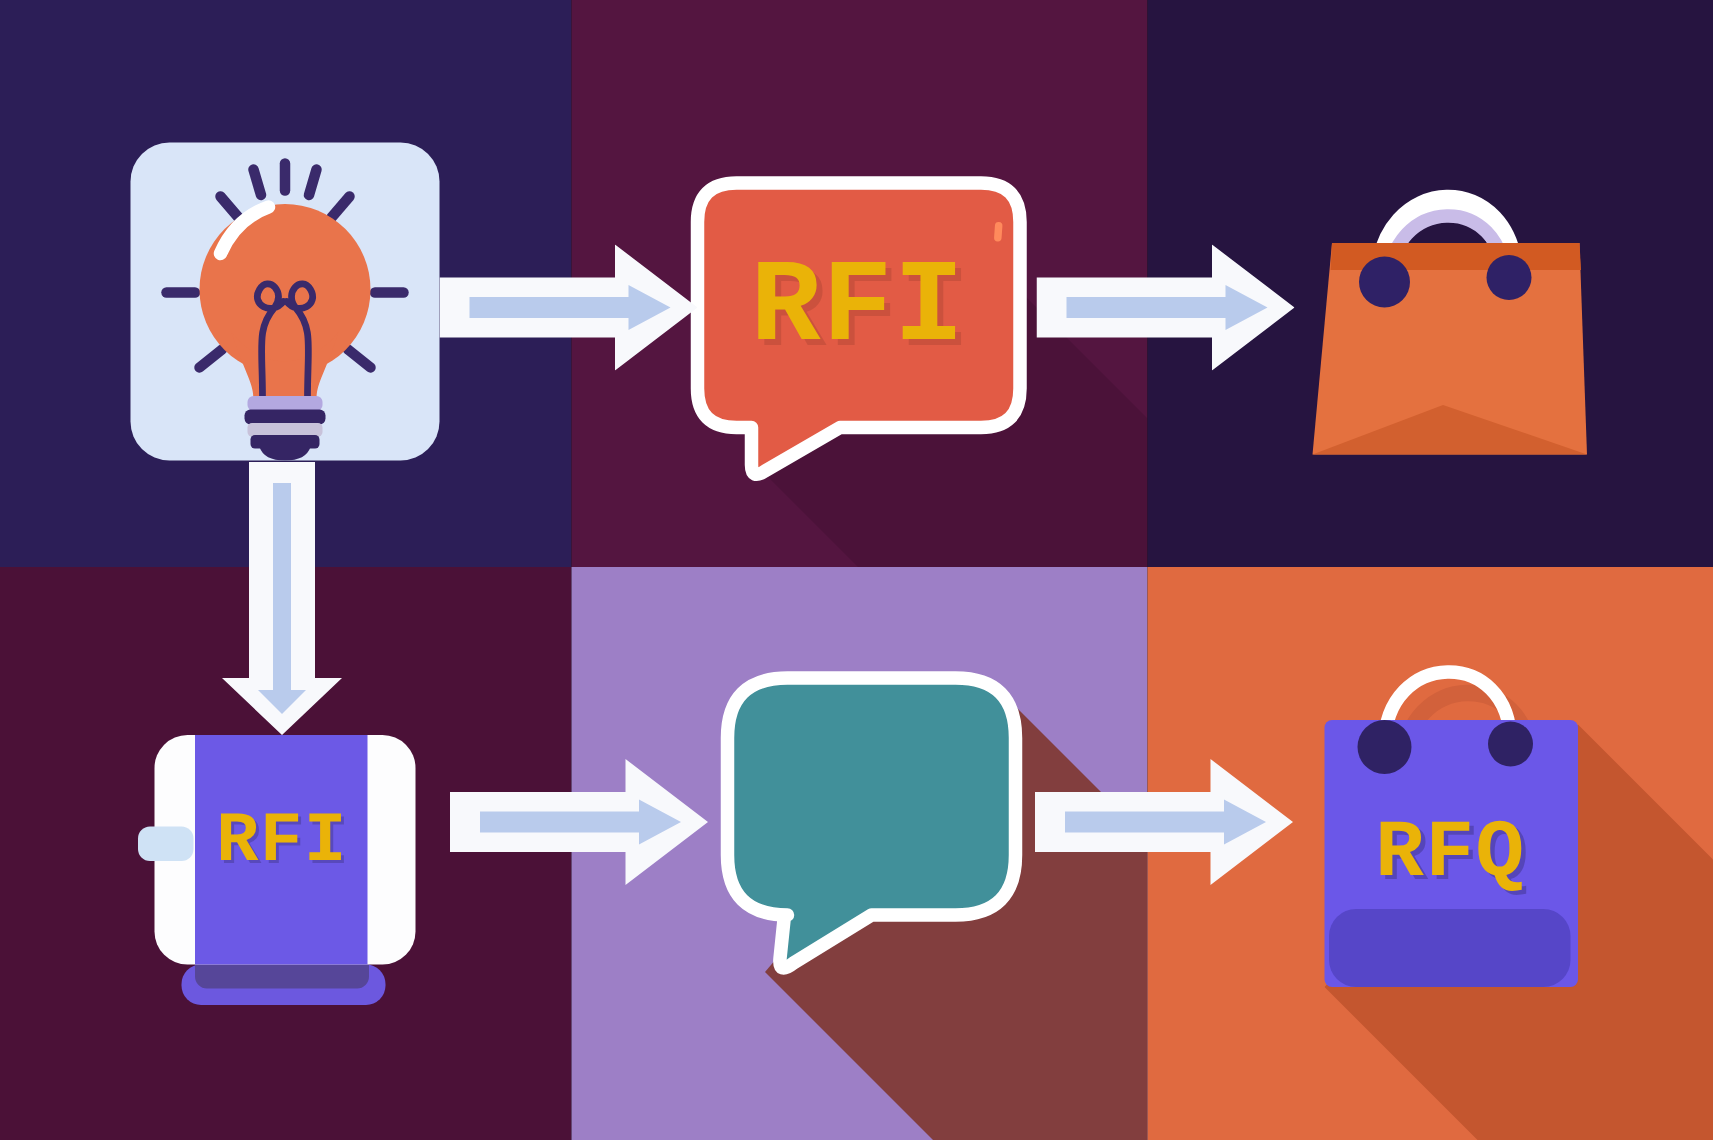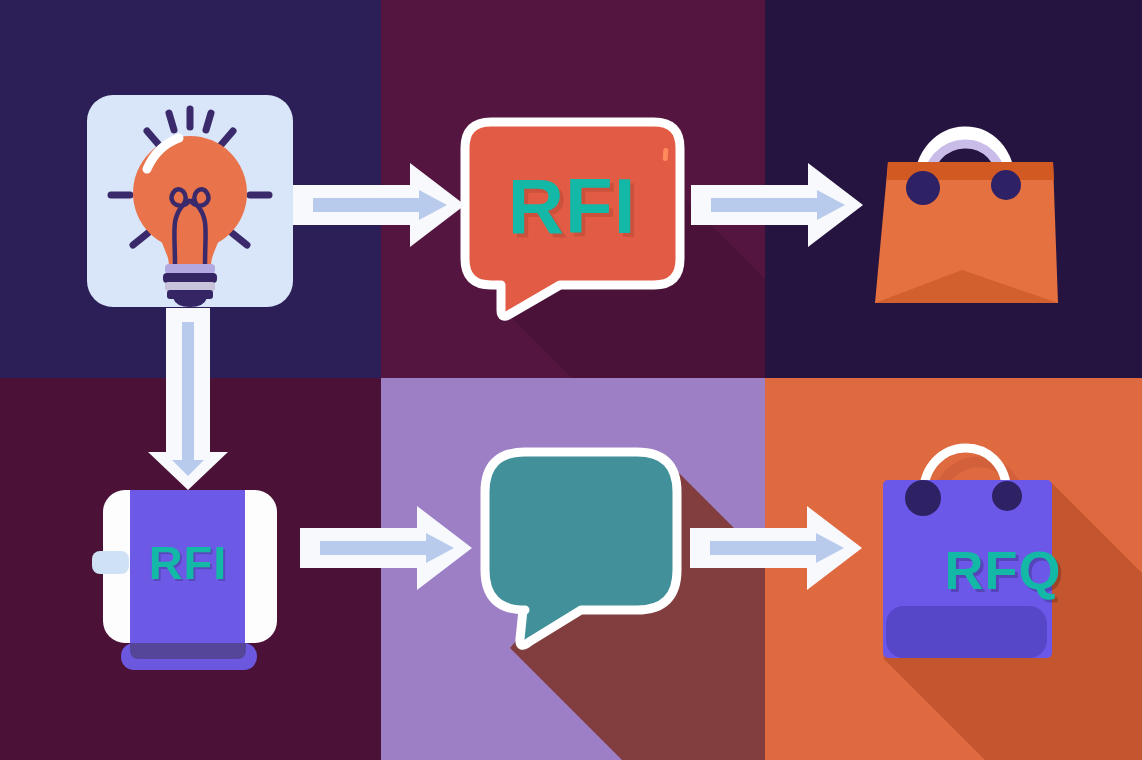--- a/index.html
+++ b/index.html
@@ -2,28 +2,28 @@
 <html><head>
 <meta charset="utf-8">
 <style>
   html,body{margin:0;padding:0;background:#111;}
   #canvas{position:relative;width:1142px;height:760px;overflow:hidden;
           font-family:"Liberation Sans",sans-serif;}
   .tile{position:absolute;overflow:hidden;}
   .shadow-poly{position:absolute;left:0;top:0;width:100%;height:100%;}
   .abs{position:absolute;}
   .label{position:absolute;transform:translate(-50%,-50%);
-         font-weight:bold;color:#14b8a6;letter-spacing:1px;line-height:1;
-         white-space:nowrap;}
+         font-weight:bold;color:#eab308;letter-spacing:1px;line-height:1;
+         white-space:nowrap;font-family:Liberation Mono, monospace;}
   #rfi-bubble-label{left:572px;top:206px;font-size:78px;
          text-shadow:4px 4px 0 rgba(0,0,0,0.10);}
   #rfp-bubble-label{left:582px;top:531px;font-size:72px;
          text-shadow:4px 4px 0 rgba(0,0,0,0.14);}
   #rfq-bag-label{left:967px;top:570px;font-size:54px;
-         text-shadow:3px 3px 0 rgba(0,0,0,0.20);margin-left:36px;}
+         text-shadow:3px 3px 0 rgba(0,0,0,0.20);}
   #rfi-book-label{left:188px;top:562px;font-size:47px;
          text-shadow:2px 2px 0 rgba(0,0,0,0.18);}
   
   #idea-card{left:87px;top:95px;width:206px;height:212px;border-radius:26px;
              background:#d9e5f8;}
   
   #book-pages{left:121px;top:643px;width:136px;height:27px;border-radius:13px;
               background:#6c58df;}
   #book-pages-shadow{position:absolute;left:9px;top:0;width:116px;height:16px;
               border-radius:0 0 8px 8px;background:#564699;}

